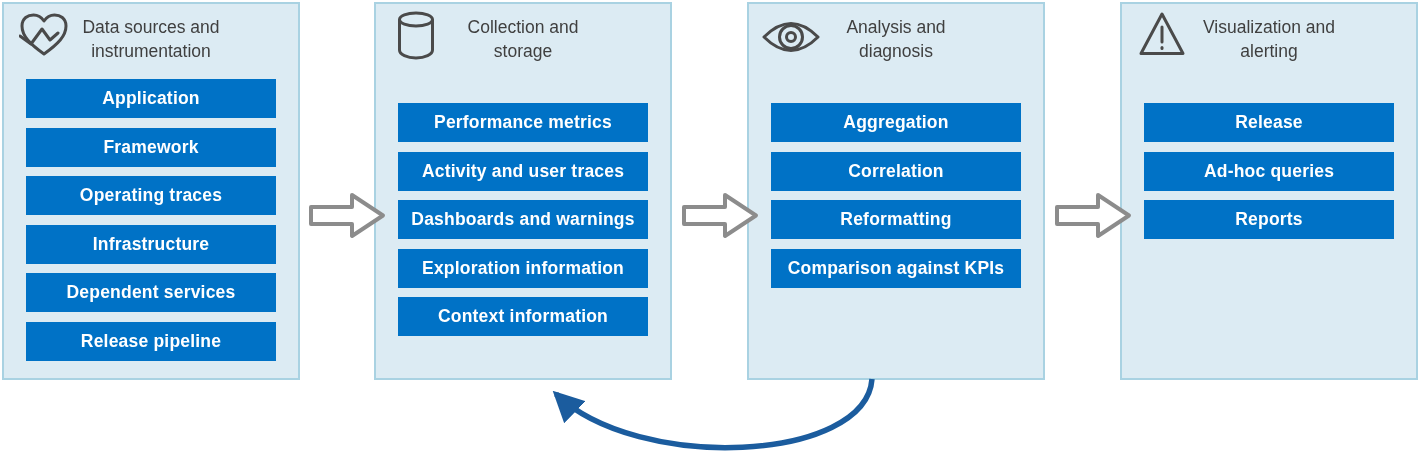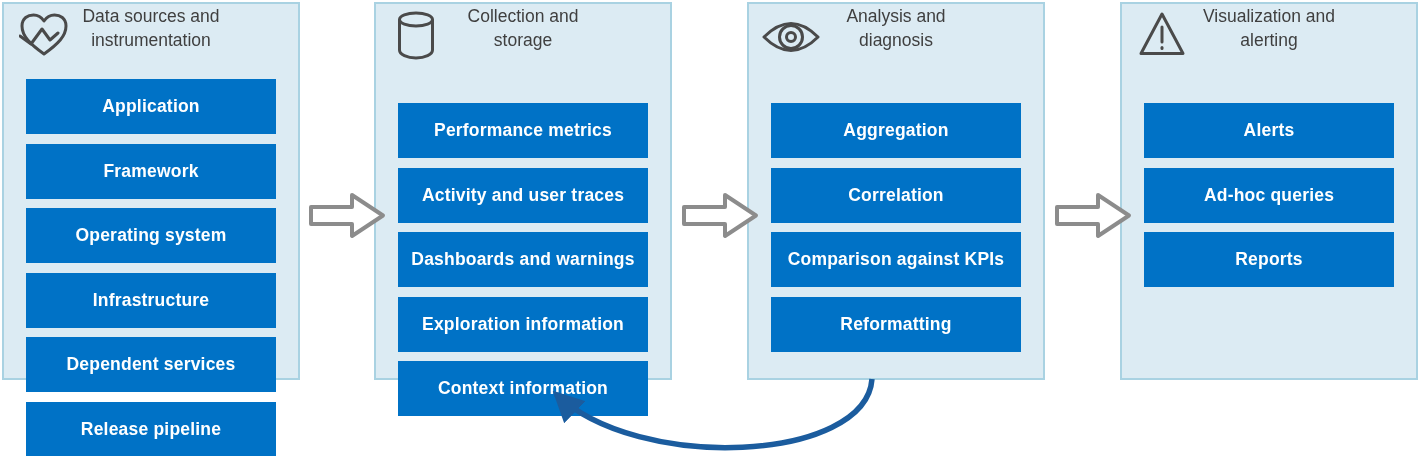--- a/index.html
+++ b/index.html
@@ -4,32 +4,32 @@
 <style>
   html,body{margin:0;padding:0;background:#ffffff;}
   body{
     width:1420px;height:456px;position:relative;overflow:hidden;
     font-family:"Liberation Sans","DejaVu Sans",sans-serif;
   }
   .panel{
     position:absolute;top:2px;height:374px;width:294px;
     background:#DCEBF3;border:2px solid #A9D2E2;box-sizing:content-box;
   }
-  .header{position:relative;}
+  .header{position:relative;padding-top:11px;}
   .icon{position:absolute;display:block;}
   .icon svg{display:block;}
   .title{
     margin:0 auto;text-align:center;white-space:pre-line;
     font-size:17.5px;line-height:24px;color:#3F3F3F;
   }
   .items{position:absolute;left:22px;right:22px;}
   .panel--six .items{top:75px;}
   .panel--five .items{top:99px;}
   .item{
-    height:55px;margin-bottom:9.5px;background:#0072C6;color:#ffffff;
+    height:39px;margin-bottom:9.5px;background:#0072C6;color:#ffffff;
     font-size:17.5px;font-weight:bold;letter-spacing:.2px;
     display:flex;align-items:center;justify-content:center;
   }
   .flow-arrow{position:absolute;top:192px;width:78px;height:47px;}
   .overlay{position:absolute;left:0;top:0;pointer-events:none;}
 </style>
 </head>
 <body>
 
 <section class="panel panel--six" style="left:2px">
@@ -39,21 +39,21 @@
         <path d="M25 42 C 11 32, 3 24, 3 14 C 3 6, 9 3, 14.5 3 C 19.5 3, 23 6, 25 9 C 27 6, 30.5 3, 35.5 3 C 41 3, 47 6, 47 14 C 47 24, 39 32, 25 42 Z"></path>
         <polyline points="1,24 12,32 23,17 31,28 39,21" fill="none"></polyline>
       </svg>
     </span>
     <div class="title">Data sources and
 instrumentation</div>
   </div>
   <div class="items">
     <div class="item">Application</div>
     <div class="item">Framework</div>
-    <div class="item">Operating system</div>
+    <div class="item">Operating traces</div>
     <div class="item">Infrastructure</div>
     <div class="item">Dependent services</div>
     <div class="item">Release pipeline</div>
   </div>
 </section>
 
 <section class="panel panel--five" style="left:374px">
   <div class="header">
     <span class="icon" style="left:20px;top:6px">
       <svg width="40" height="50" viewBox="0 0 40 50" fill="none" stroke="#4A4A4A" stroke-width="3">
@@ -81,39 +81,39 @@
         <circle cx="29" cy="19" r="11.5"></circle>
         <circle cx="29" cy="19" r="4.5"></circle>
       </svg>
     </span>
     <div class="title">Analysis and
 diagnosis</div>
   </div>
   <div class="items">
     <div class="item">Aggregation</div>
     <div class="item">Correlation</div>
+    <div class="item">Reformatting</div>
     <div class="item">Comparison against KPIs</div>
-    <div class="item">Reformatting</div>
   </div>
 </section>
 
 <section class="panel panel--five" style="left:1120px">
   <div class="header">
     <span class="icon" style="left:16px;top:7px">
       <svg width="48" height="46" viewBox="0 0 48 46" fill="none" stroke="#4A4A4A" stroke-width="3" stroke-linejoin="round" stroke-linecap="round">
         <path d="M24 3 L45 42.5 L3 42.5 Z"></path>
         <line x1="24" y1="16" x2="24" y2="31"></line>
         <line x1="24" y1="36.5" x2="24" y2="37.5"></line>
       </svg>
     </span>
     <div class="title">Visualization and
 alerting</div>
   </div>
   <div class="items">
-    <div class="item">Alerts</div>
+    <div class="item">Release</div>
     <div class="item">Ad-hoc queries</div>
     <div class="item">Reports</div>
   </div>
 </section>
 
 <span class="flow-arrow" style="left:308px">
   <svg width="78" height="47" viewBox="0 0 78 47" fill="#ffffff" stroke="#8C8C8C" stroke-width="4" stroke-linejoin="round">
     <polygon points="3,15 44,15 44,3 75,23.5 44,44 44,32 3,32"></polygon>
   </svg>
 </span>

